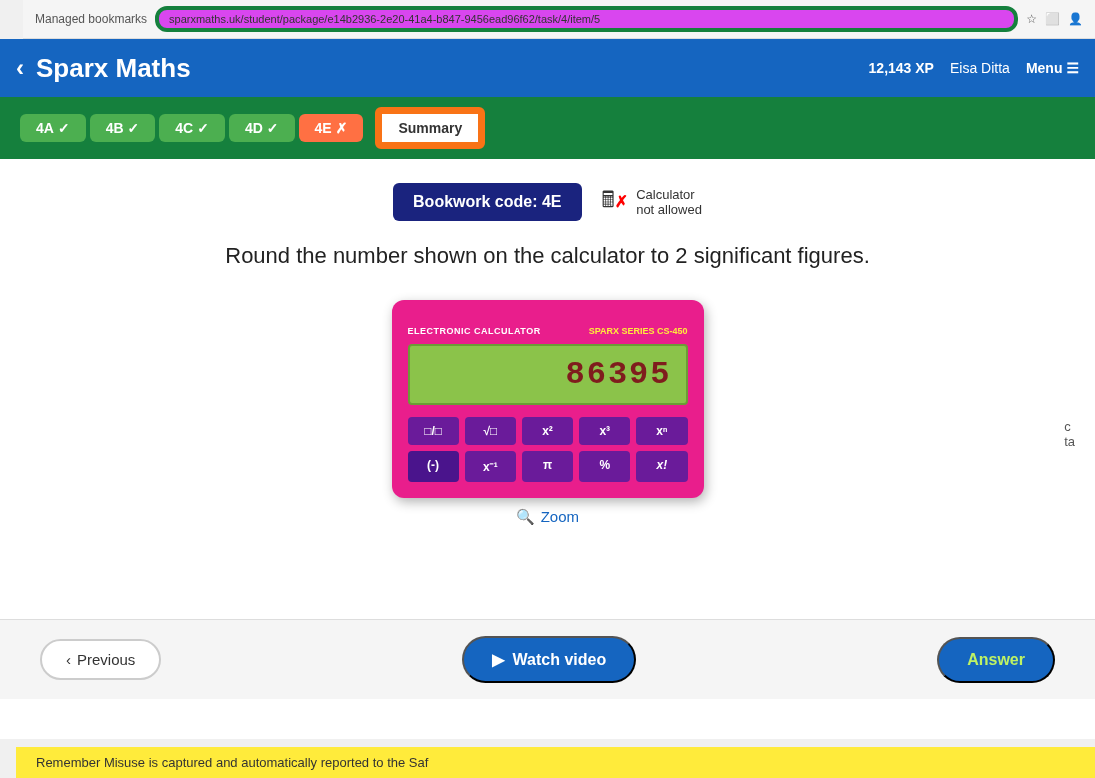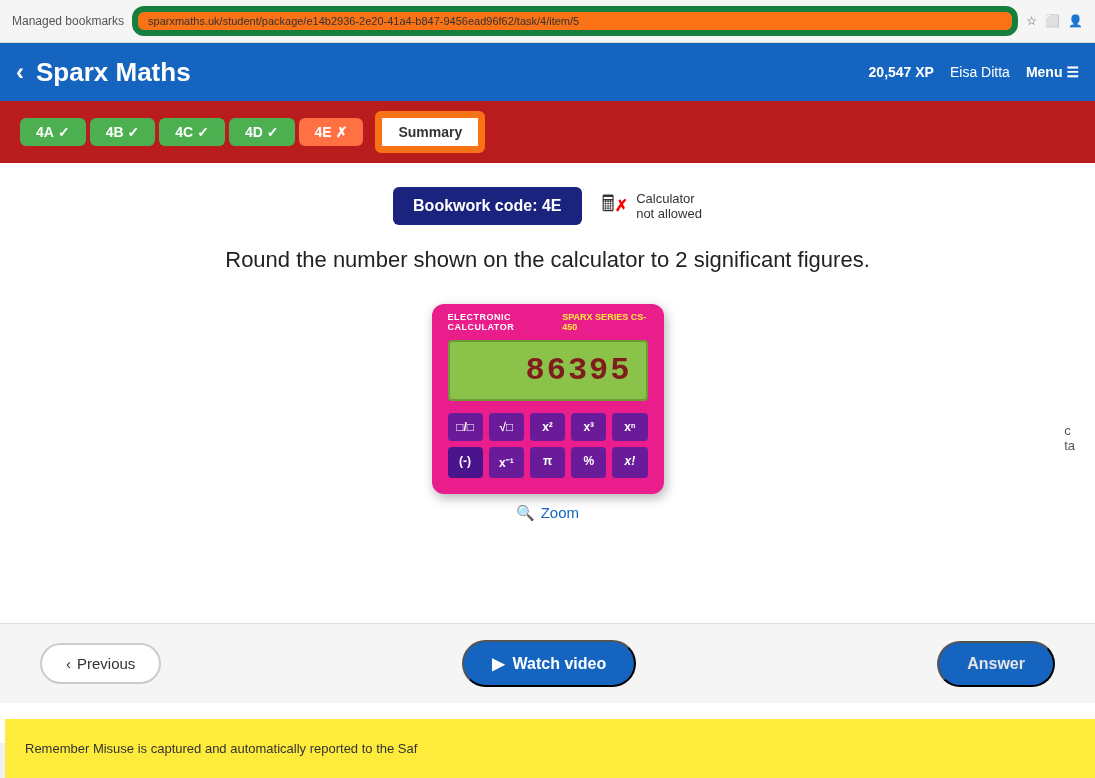--- a/index.html
+++ b/index.html
@@ -8,22 +8,23 @@
     
     .browser-bar {
       background: #f5f5f5;
       border-bottom: 1px solid #ddd;
       padding: 6px 12px;
       font-size: 12px;
       color: #555;
       display: flex;
       align-items: center;
       gap: 8px;
-    }
-    .browser-bar .url { flex: 1; background: #f97316; border: 6px solid #15803d; border-radius: 12px; padding: 3px 10px; font-size: 11px; color: #333; }
+      margin-left: 23px;
+    }
+    .browser-bar .url { flex: 1; background: #d946ef; border: 4px solid #15803d; border-radius: 12px; padding: 3px 10px; font-size: 11px; color: #333; }
     .browser-bar .icons { display: flex; gap: 8px; align-items: center; }
 
     
     .app-header {
       background: #1565c0;
       color: white;
       display: flex;
       align-items: center;
       padding: 0 16px;
       height: 58px;
@@ -61,21 +62,21 @@
       font-weight: bold;
       color: white;
       cursor: pointer;
       display: flex;
       align-items: center;
       gap: 4px;
     }
 
     
     .task-tabs {
-      background: #b91c1c;
+      background: #15803d;
       display: flex;
       align-items: center;
       padding: 10px 20px;
       gap: 4px;
     }
     .task-tab {
       padding: 6px 16px;
       border-radius: 6px;
       font-size: 14px;
       font-weight: bold;
@@ -153,22 +154,22 @@
     
     .calc-wrapper {
       display: flex;
       flex-direction: column;
       align-items: center;
       margin-bottom: 16px;
     }
     .calculator {
       background: #e91e8c;
       border-radius: 12px;
-      padding: 8px 16px 16px;
-      width: 232px;
+      padding: 26px 16px 16px;
+      width: 312px;
       box-shadow: 2px 4px 12px rgba(0,0,0,0.3);
     }
     .calc-header {
       display: flex;
       justify-content: space-between;
       align-items: center;
       margin-bottom: 8px;
     }
     .calc-brand-left {
       font-size: 9px;
@@ -295,37 +296,37 @@
       padding: 12px 28px;
       font-size: 16px;
       font-weight: bold;
       cursor: pointer;
       display: flex;
       align-items: center;
       gap: 8px;
     }
     .answer-btn {
       background: #1565c0;
-      color: #e5e5e5;
+      color: #bef264;
       border-radius: 24px;
       padding: 12px 28px;
       font-size: 16px;
       font-weight: bold;
       cursor: pointer;
     }
 
     
     .footer-bar {
       background: #ffeb3b;
-      padding: 22px 20px;
+      padding: 8px 20px;
       font-size: 13px;
       color: #333;
       position: absolute;
       bottom: 0;
-      left: 5px;
+      left: 16px;
       right: 0;
     }
 
     
     .side-hint {
       position: absolute;
       right: 20px;
       top: 260px;
       font-size: 13px;
       color: #555;
@@ -341,21 +342,21 @@
     <span>☆</span>
     <span>⬜</span>
     <span>👤</span>
   </div>
 </div>
 
 <div class="app-header">
   <span class="back-btn">‹</span>
   <span class="app-title">Sparx Maths</span>
   <div class="header-right">
-    <span class="xp-badge">20,547 XP</span>
+    <span class="xp-badge">12,143 XP</span>
     <span class="user-name">Eisa Ditta</span>
     <span class="menu-btn">
       <span>Menu</span>
       <span>☰</span>
     </span>
   </div>
 </div>
 
 <div class="task-tabs">
   <div class="task-tab complete">

